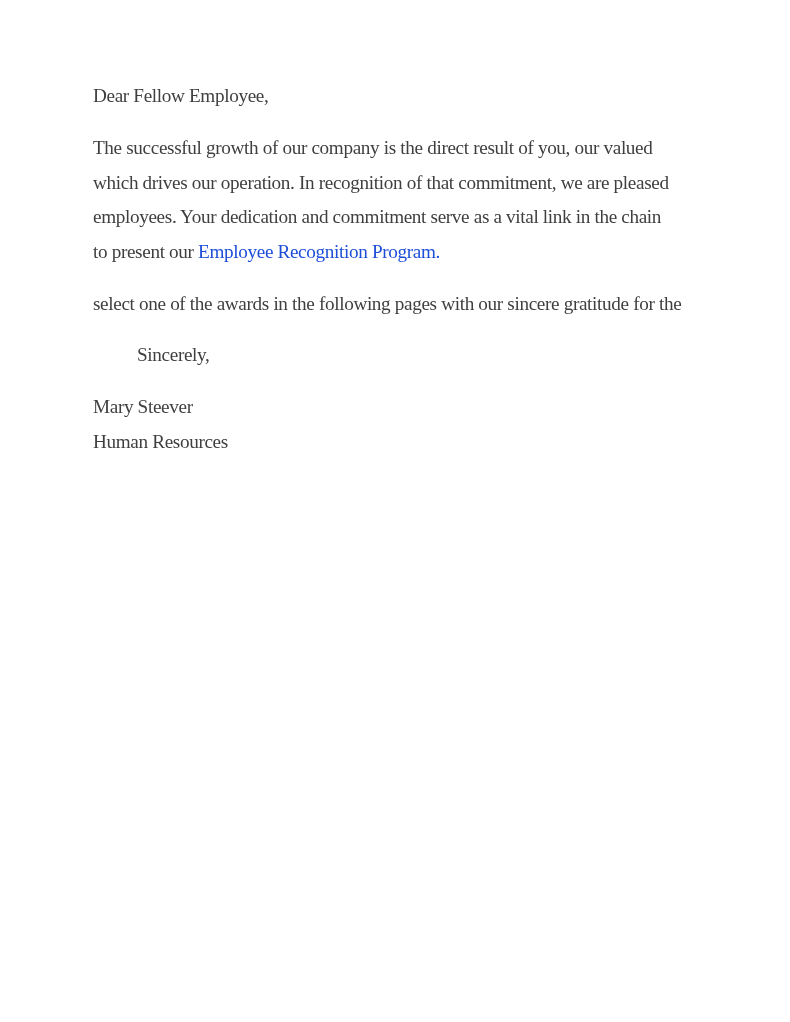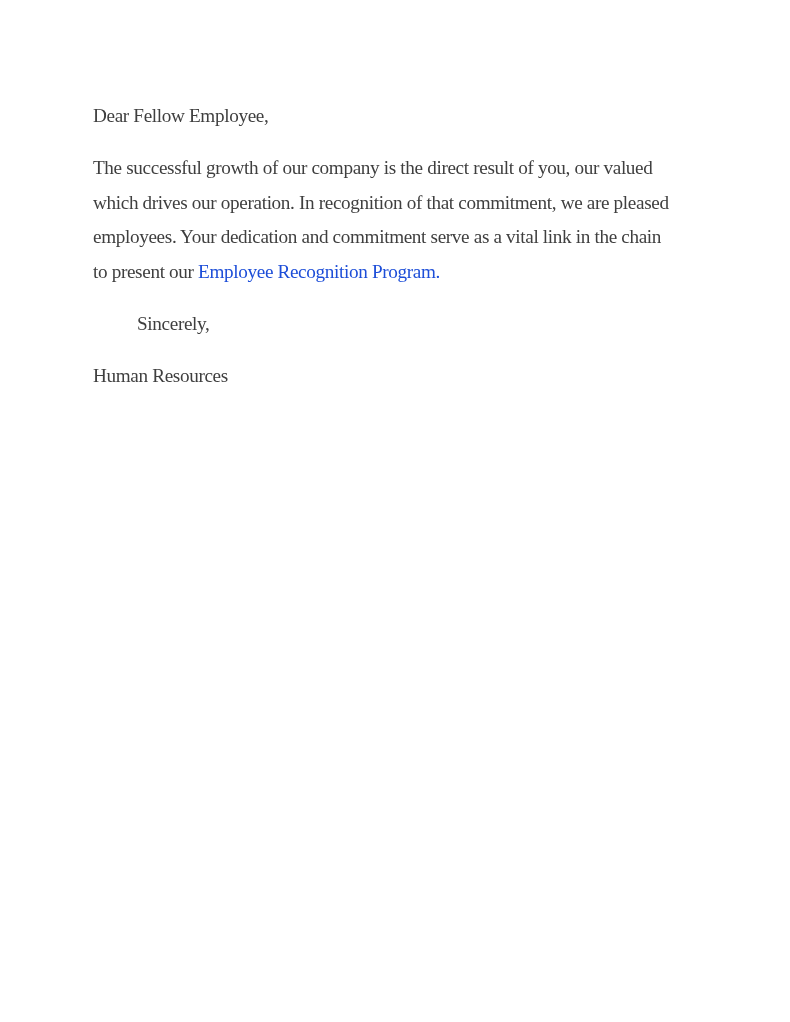--- a/index.html
+++ b/index.html
@@ -11,21 +11,21 @@
       width: 790px;
       height: 1022px;
       position: relative;
       overflow: hidden;
       font-family: "Liberation Serif", "DejaVu Serif", serif;
       color: #3f3f3f;
     }
     .page {
       position: absolute;
       left: 93px;
-      top: 104px;
+      top: 84px;
       width: 620px;
     }
     .line {
       font-size: 19.2px;
       letter-spacing: -0.35px;
       white-space: nowrap;
       line-height: 24px;
       height: 24px;
     }
     .salutation { margin-bottom: 28px; }
@@ -42,20 +42,22 @@
   <div class="line salutation">Dear Fellow Employee,</div>
 
   <div class="para">
     <div class="line">The successful growth of our company is the direct result of you, our valued</div>
     <div class="line">which drives our operation. In recognition of that commitment, we are pleased</div>
     <div class="line">employees. Your dedication and commitment serve as a vital link in the chain</div>
     <div class="line"><span>to present our </span><span class="highlight">Employee Recognition Program</span><span class="highlight">.</span></div>
   </div>
 
   <div class="para">
+    <div class="line">select one of the awards in the following pages with our sincere gratitude for the</div>
   </div>
 
   <div class="line closing">Sincerely,</div>
 
   <div class="sig">
+    <div class="line">Mary Steever</div>
     <div class="line">Human Resources</div>
   </div>
 </div>
 
 </body></html>

